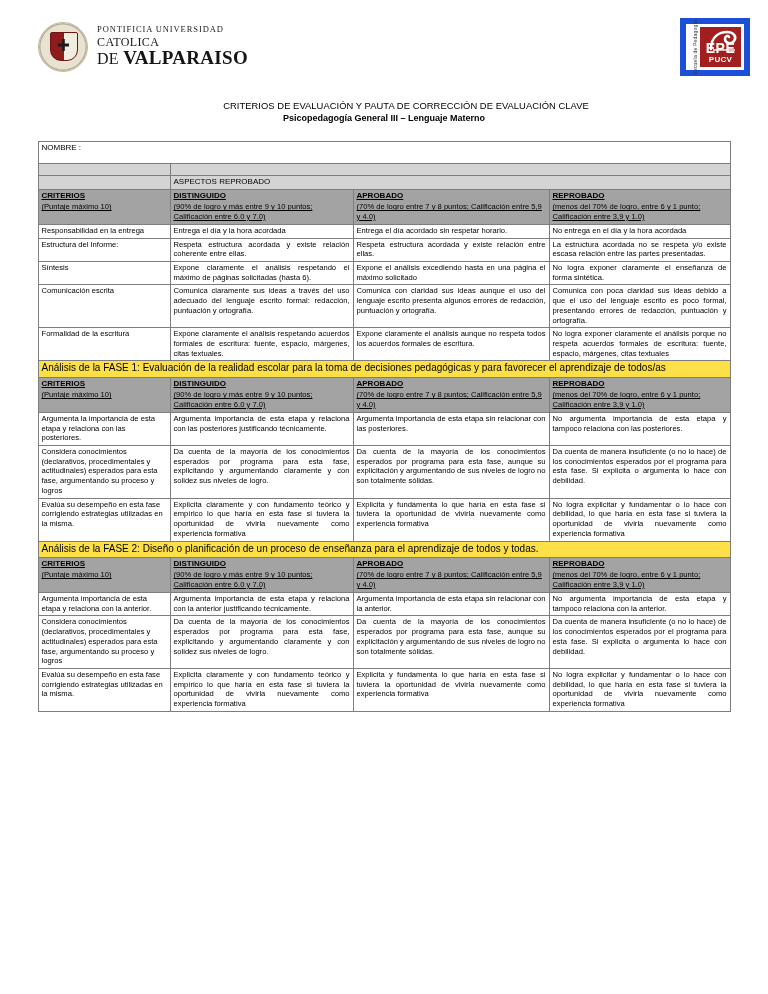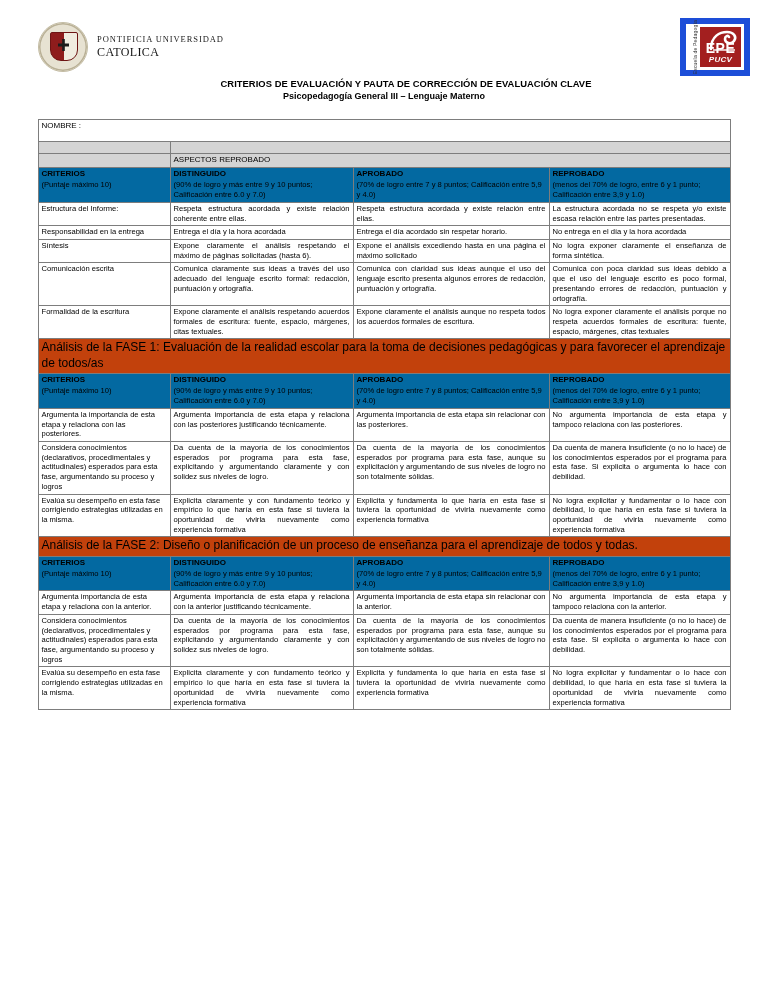--- a/index.html
+++ b/index.html
@@ -153,28 +153,28 @@
     line-height: 1;
     letter-spacing: 0.5px;
   }
   .epe-block .pucv-text {
     color: #ffffff;
     font-family: "Liberation Sans", sans-serif;
     font-weight: bold;
     font-size: 8px;
     line-height: 1.2;
     letter-spacing: 0.3px;
-    font-style: italic;
   }
 
   
   .doc-title {
     text-align: center;
     font-size: 9.4px;
-    font-weight: bold;
+    font-weight: normal;
+    margin-top: 22px;
     letter-spacing: 0.05px;
     padding-left: 44px;
   }
   .doc-subtitle {
     text-align: center;
     font-size: 9px;
     font-weight: bold;
     margin-top: 2px;
   }
 
@@ -213,32 +213,33 @@
     text-align: center;
     font-weight: bold;
     font-size: 8px;
     padding: 2px 4px;
   }
   .band-left-blank {
     background: #d4d4d4;
     border-bottom: none;
   }
   .section-band {
-    background: #c2410c;
+    background: #fde047;
     text-align: center;
     font-weight: bold;
-    font-size: 12px;
+    font-size: 10px;
     padding: 2.5px 4px;
   }
   .colhead {
-    background: #0369a1;
+    background: #a3a3a3;
     text-align: center;
     font-size: 7.6px;
     padding: 2px 3px 3px 3px;
     line-height: 1.3;
+    text-decoration: underline;
   }
   .colhead .t {
     font-weight: bold;
     font-size: 8px;
     display: block;
     margin-bottom: 0.5px;
   }
   .crit-cell { text-align: justify; }
   .crit-cell.plain { text-align: left; }
 
@@ -257,20 +258,21 @@
 
     <div class="pucv-logo">
       <div class="crest">
         <div class="ring-text"></div>
         <div class="shield"></div>
         <div class="cross"></div>
       </div>
       <div class="wordmark">
         <div class="l1">PONTIFICIA UNIVERSIDAD</div>
         <div class="l2">CATOLICA</div>
+        <div class="l3"><span>DE </span><b>VALPARAISO</b></div>
       </div>
     </div>
 
     <div class="epe-logo">
       <div class="epe-inner">
         <div class="epe-vert">
           <span>Escuela de Pedagogía</span>
         </div>
         <div class="epe-block">
           <svg class="epe-spiral" viewBox="0 0 30 22">
@@ -322,32 +324,32 @@
           <span class="t">APROBADO</span>
           <span>(70% de logro entre 7 y 8 puntos; Calificación entre 5,9 y 4.0)</span>
         </td>
         <td class="colhead">
           <span class="t">REPROBADO</span>
           <span>(menos del 70% de logro, entre 6 y 1 punto; Calificación entre 3,9 y 1.0)</span>
         </td>
       </tr>
 
       <tr>
+        <td class="crit-cell">Responsabilidad en la entrega</td>
+        <td class="just">Entrega el día y la hora acordada</td>
+        <td class="just">Entrega el día acordado sin respetar horario.</td>
+        <td class="just">No entrega en el día y la hora acordada</td>
+      </tr>
+      <tr>
         <td class="crit-cell plain">Estructura del Informe:</td>
         <td class="just">Respeta estructura acordada  y existe relación coherente entre ellas.</td>
         <td class="just">Respeta estructura acordada y existe relación entre ellas.</td>
         <td class="just">La estructura acordada no se respeta y/o existe escasa relación entre las partes presentadas.</td>
       </tr>
       <tr>
-        <td class="crit-cell">Responsabilidad en la entrega</td>
-        <td class="just">Entrega el día y la hora acordada</td>
-        <td class="just">Entrega el día acordado sin respetar horario.</td>
-        <td class="just">No entrega en el día y la hora acordada</td>
-      </tr>
-      <tr>
         <td class="crit-cell plain">Síntesis</td>
         <td class="just">Expone claramente el análisis respetando el máximo de páginas solicitadas (hasta 6).</td>
         <td class="just">Expone el análisis excediendo hasta en una página el máximo solicitado</td>
         <td class="just">No logra exponer claramente el enseñanza de forma sintética.</td>
       </tr>
       <tr>
         <td class="crit-cell plain">Comunicación escrita</td>
         <td class="just">Comunica claramente sus ideas a través del uso adecuado del lenguaje escrito formal: redacción, puntuación y ortografía.</td>
         <td class="just">Comunica con claridad sus ideas aunque el uso del lenguaje escrito presenta algunos errores de redacción, puntuación y ortografía.</td>
         <td class="just">Comunica con poca claridad   sus ideas debido a que el uso del lenguaje escrito es poco formal, presentando errores de redacción, puntuación y ortografía.</td>

